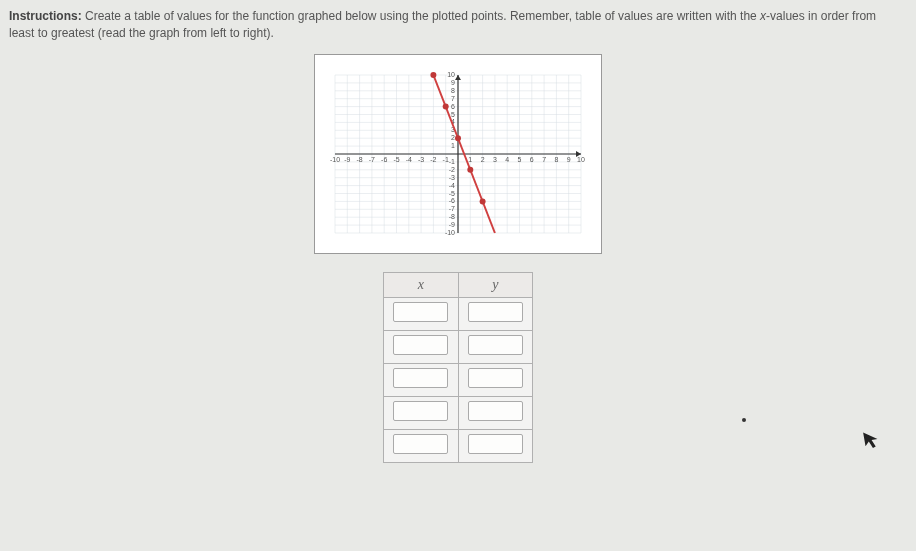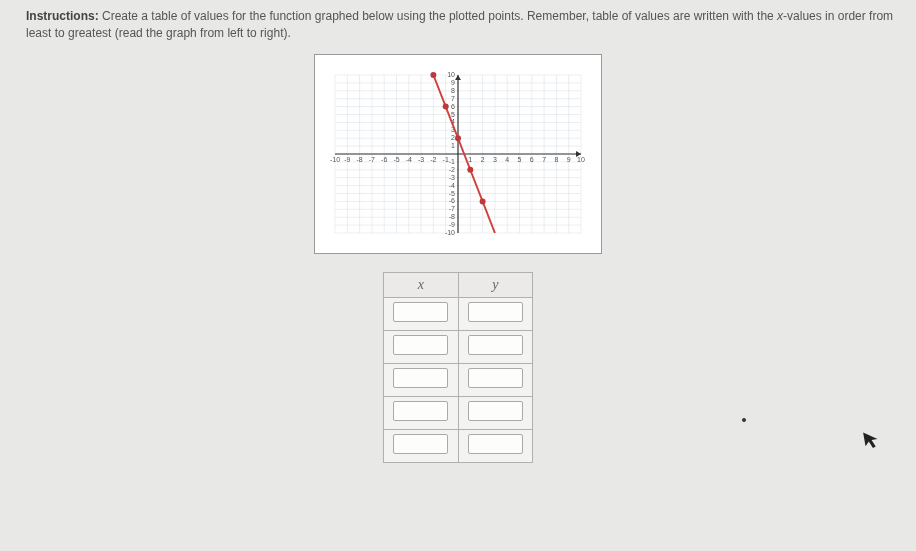--- a/index.html
+++ b/index.html
@@ -5,21 +5,21 @@
   * { box-sizing: border-box; margin: 0; padding: 0; }
   body {
     width: 916px;
     height: 551px;
     background: #e8e9e6;
     font-family: Arial, sans-serif;
     overflow: hidden;
     position: relative;
   }
   .instructions {
-    padding: 8px 14px 4px 26px;
+    padding: 8px 14px 4px 9px;
     font-size: 12px;
     color: #555;
     line-height: 1.4;
   }
   .instructions .bold { font-weight: bold; color: #444; }
   .instructions .ital { font-style: italic; }
   .graph-wrap {
     width: 288px;
     height: 200px;
     margin: 8px auto 0 auto;

